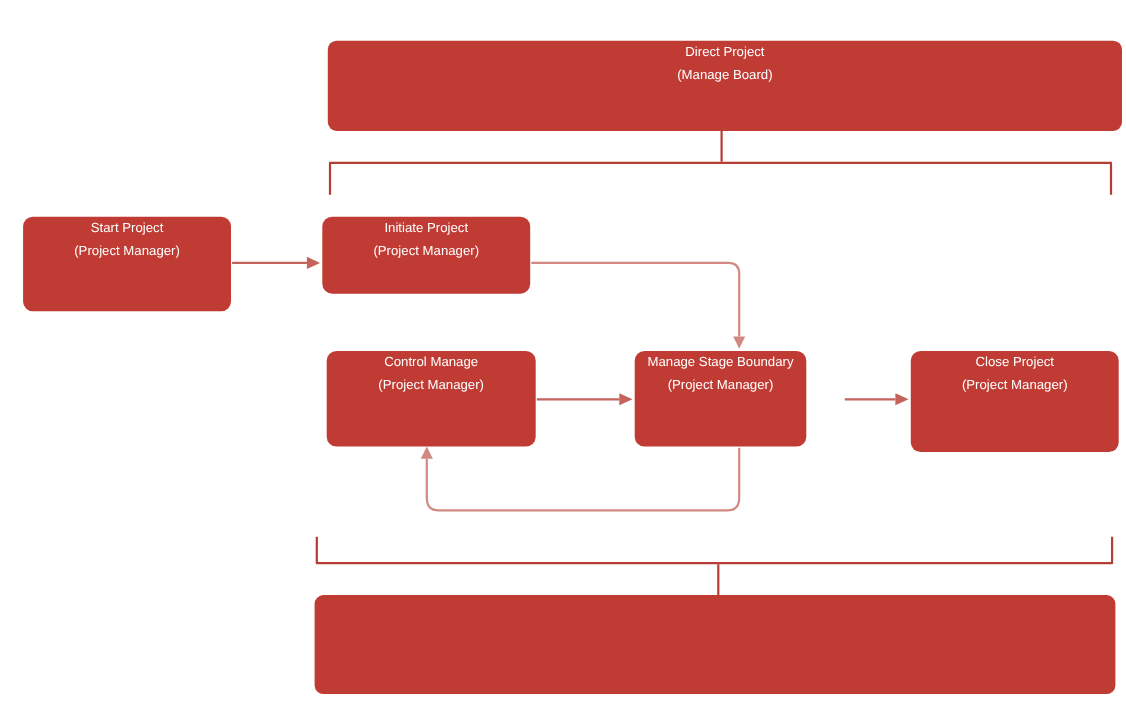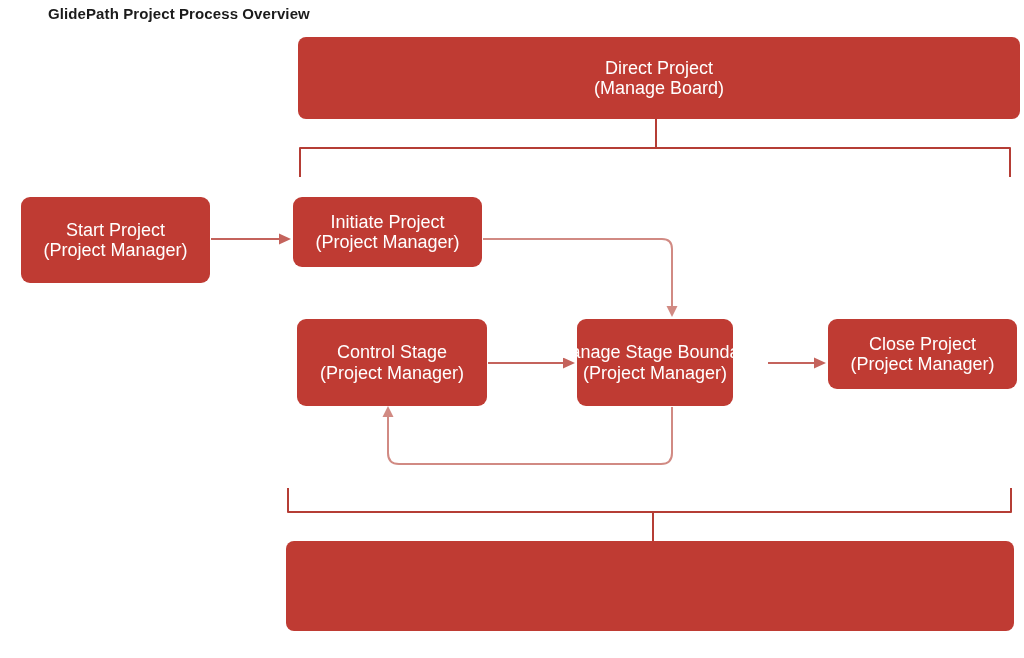--- a/index.html
+++ b/index.html
@@ -44,40 +44,38 @@
   .fill-arrow     { fill: var(--color-arrow, #c4635c); stroke: none; }
   .fill-elbow     { fill: var(--color-elbow, #d18a83); stroke: none; }
   .box {
     position: absolute;
     background: var(--color-box, #bf3b33);
     color: var(--color-box-text, #ffffff);
     border-radius: 9px;
     display: flex;
     flex-direction: column;
     align-items: center;
-    justify-content: center;
     text-align: center;
-    font-size: 18px;
+    font-size: 12px;
     line-height: 20.5px;
   }
   .box span { display: block; white-space: nowrap; }
   .box-direct   { left: 298px; top: 37px;  width: 722px; height: 82px; border-radius: 8px; }
   .box-start    { left: 21px;  top: 197px; width: 189px; height: 86px; }
   .box-initiate { left: 293px; top: 197px; width: 189px; height: 70px; }
   .box-control  { left: 297px; top: 319px; width: 190px; height: 87px; }
   .box-msb      { left: 577px; top: 319px; width: 156px; height: 87px; }
-  .box-close    { left: 828px; top: 319px; width: 189px; height: 70px; }
+  .box-close    { left: 828px; top: 319px; width: 189px; height: 92px; }
   .box-mpd      { left: 286px; top: 541px; width: 728px; height: 90px; border-radius: 8px; }
 </style>
 </head>
 <body>
 
 <div class="canvas">
 
-  <h1 class="title">GlidePath Project Process Overview</h1>
 
   <svg class="edges" viewBox="0 0 1024 658">
 
     <path class="stroke-bracket" d="M656,119 V147"></path>
 
     <path class="stroke-bracket" d="M300,177 V148 H1010 V177"></path>
 
     <path class="stroke-bracket" d="M288,488 V512 H1011 V488"></path>
 
     <path class="stroke-bracket" d="M653,513 V541"></path>
@@ -107,21 +105,21 @@
     <span>Start Project</span>
     <span>(Project Manager)</span>
   </div>
 
   <div class="box box-initiate">
     <span>Initiate Project</span>
     <span>(Project Manager)</span>
   </div>
 
   <div class="box box-control">
-    <span>Control Stage</span>
+    <span>Control Manage</span>
     <span>(Project Manager)</span>
   </div>
 
   <div class="box box-msb">
     <span>Manage Stage Boundary</span>
     <span>(Project Manager)</span>
   </div>
 
   <div class="box box-close">
     <span>Close Project</span>

